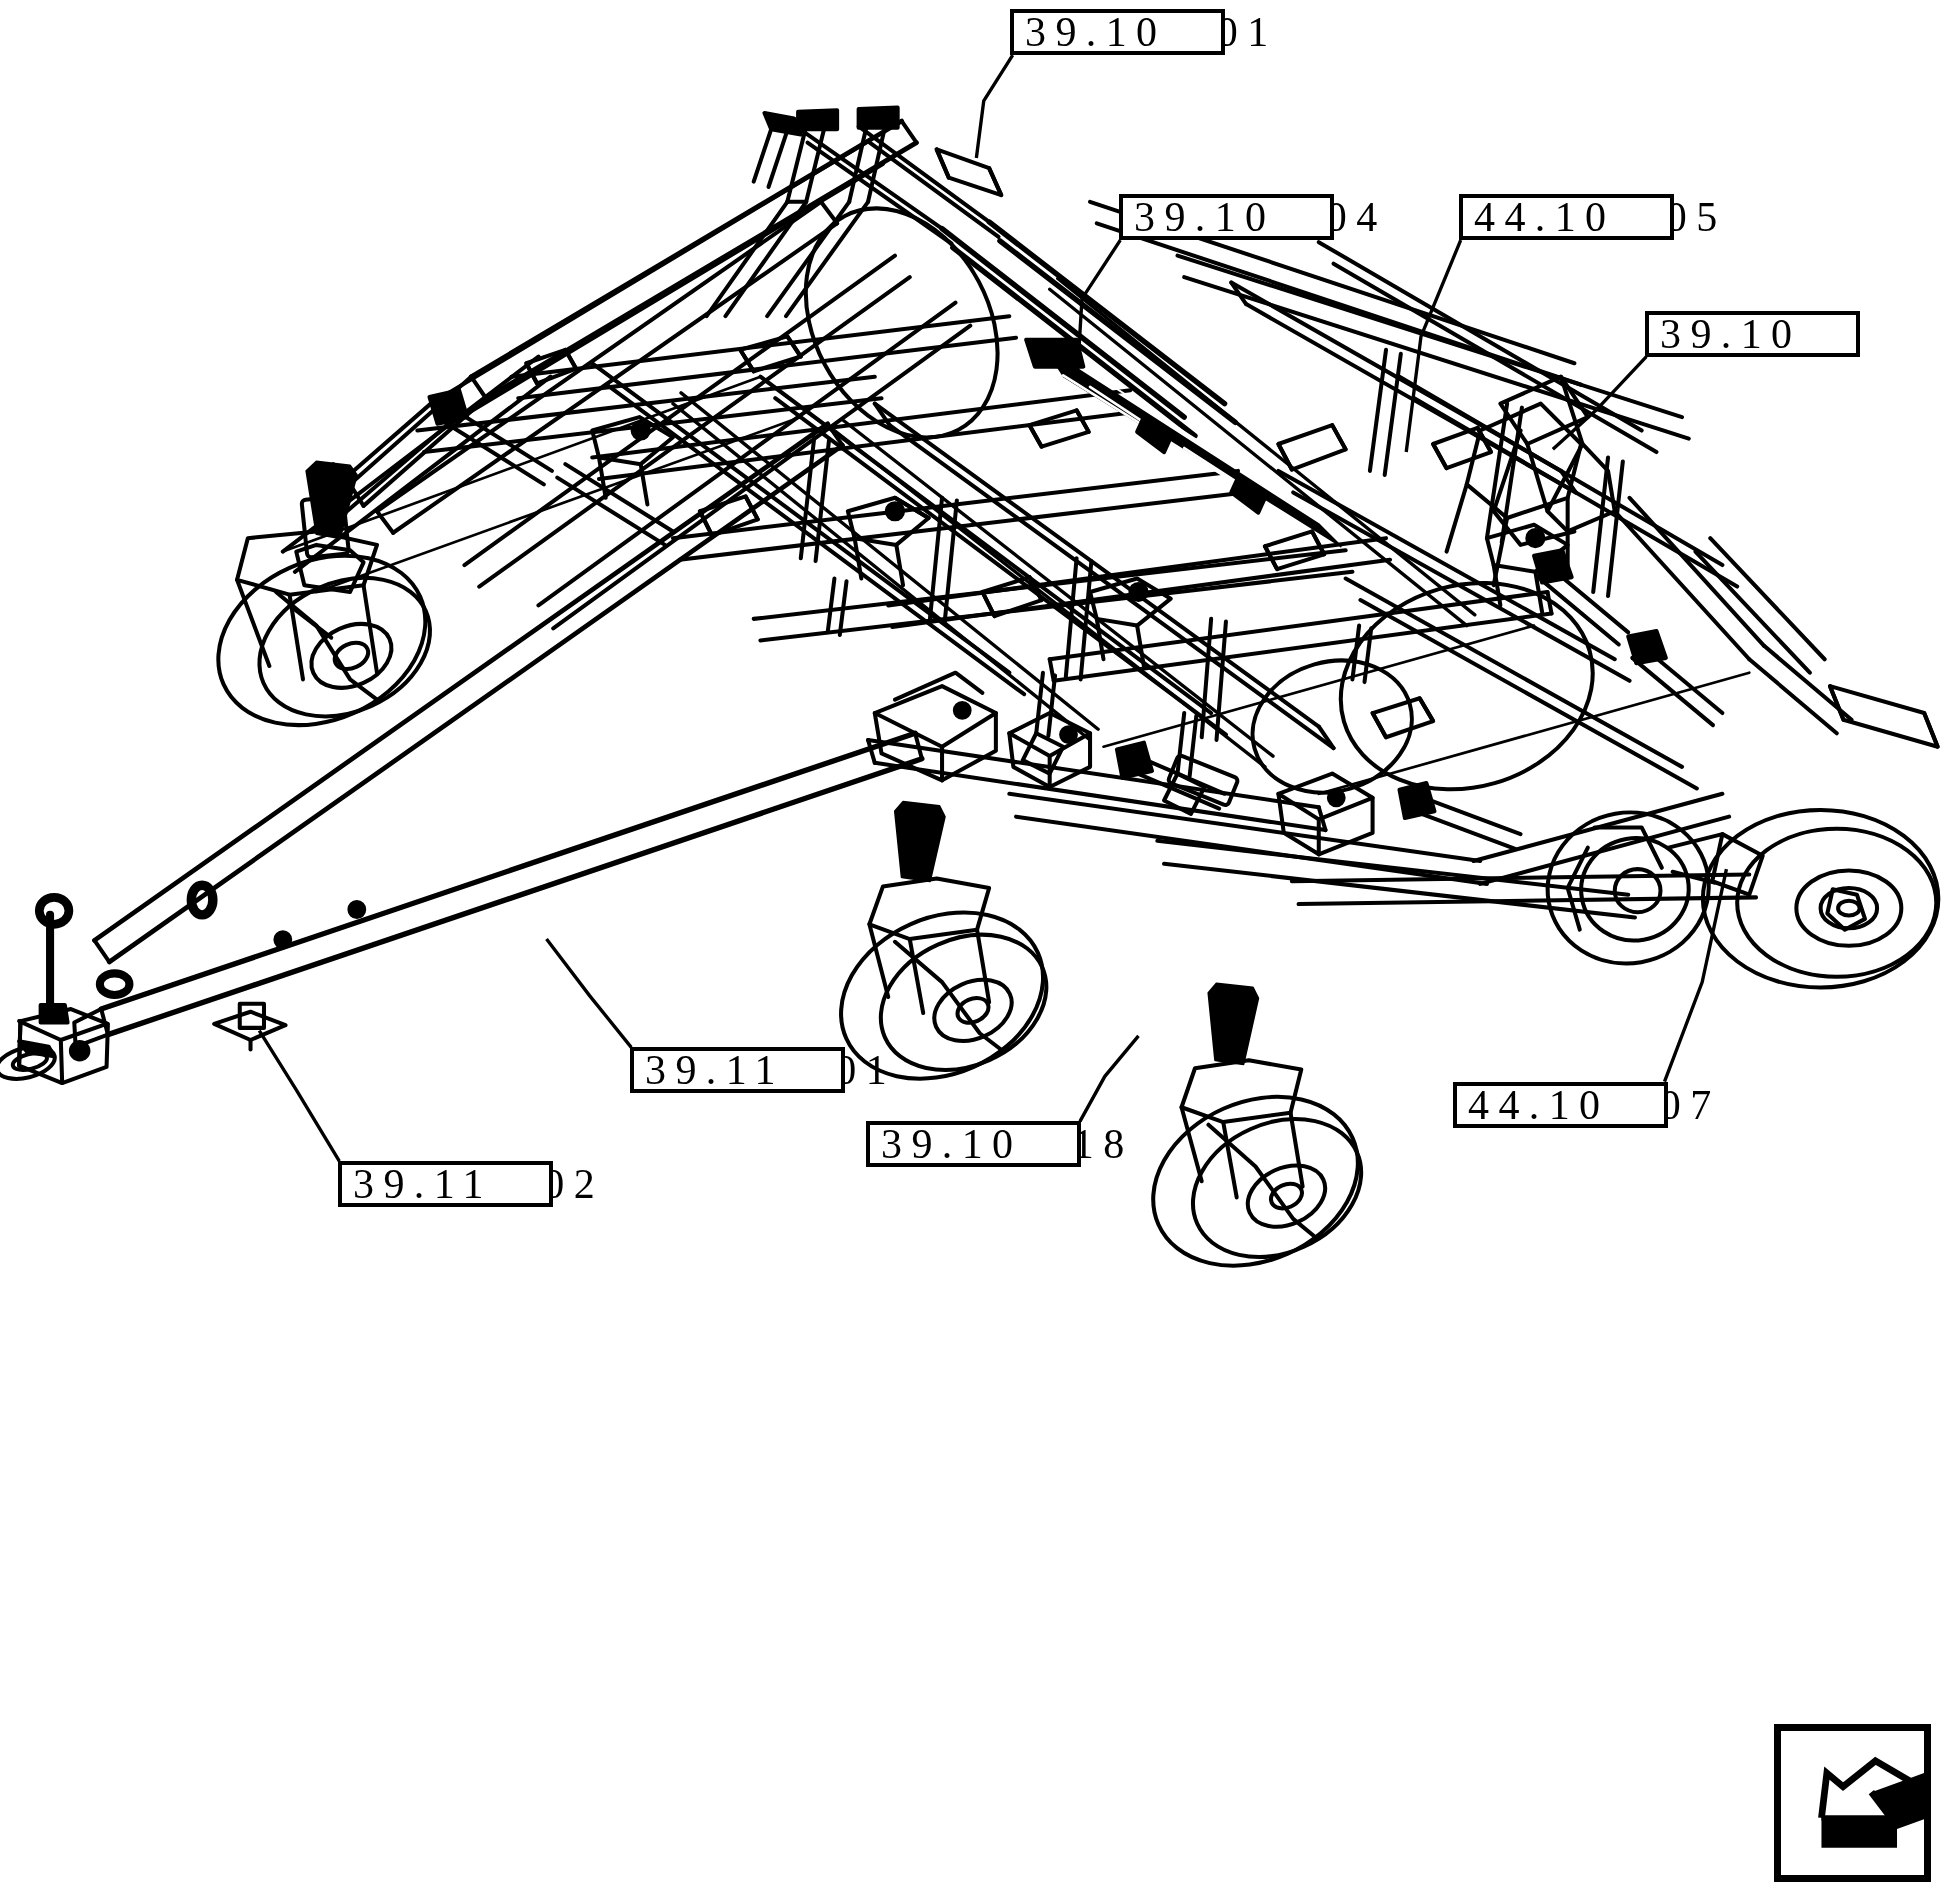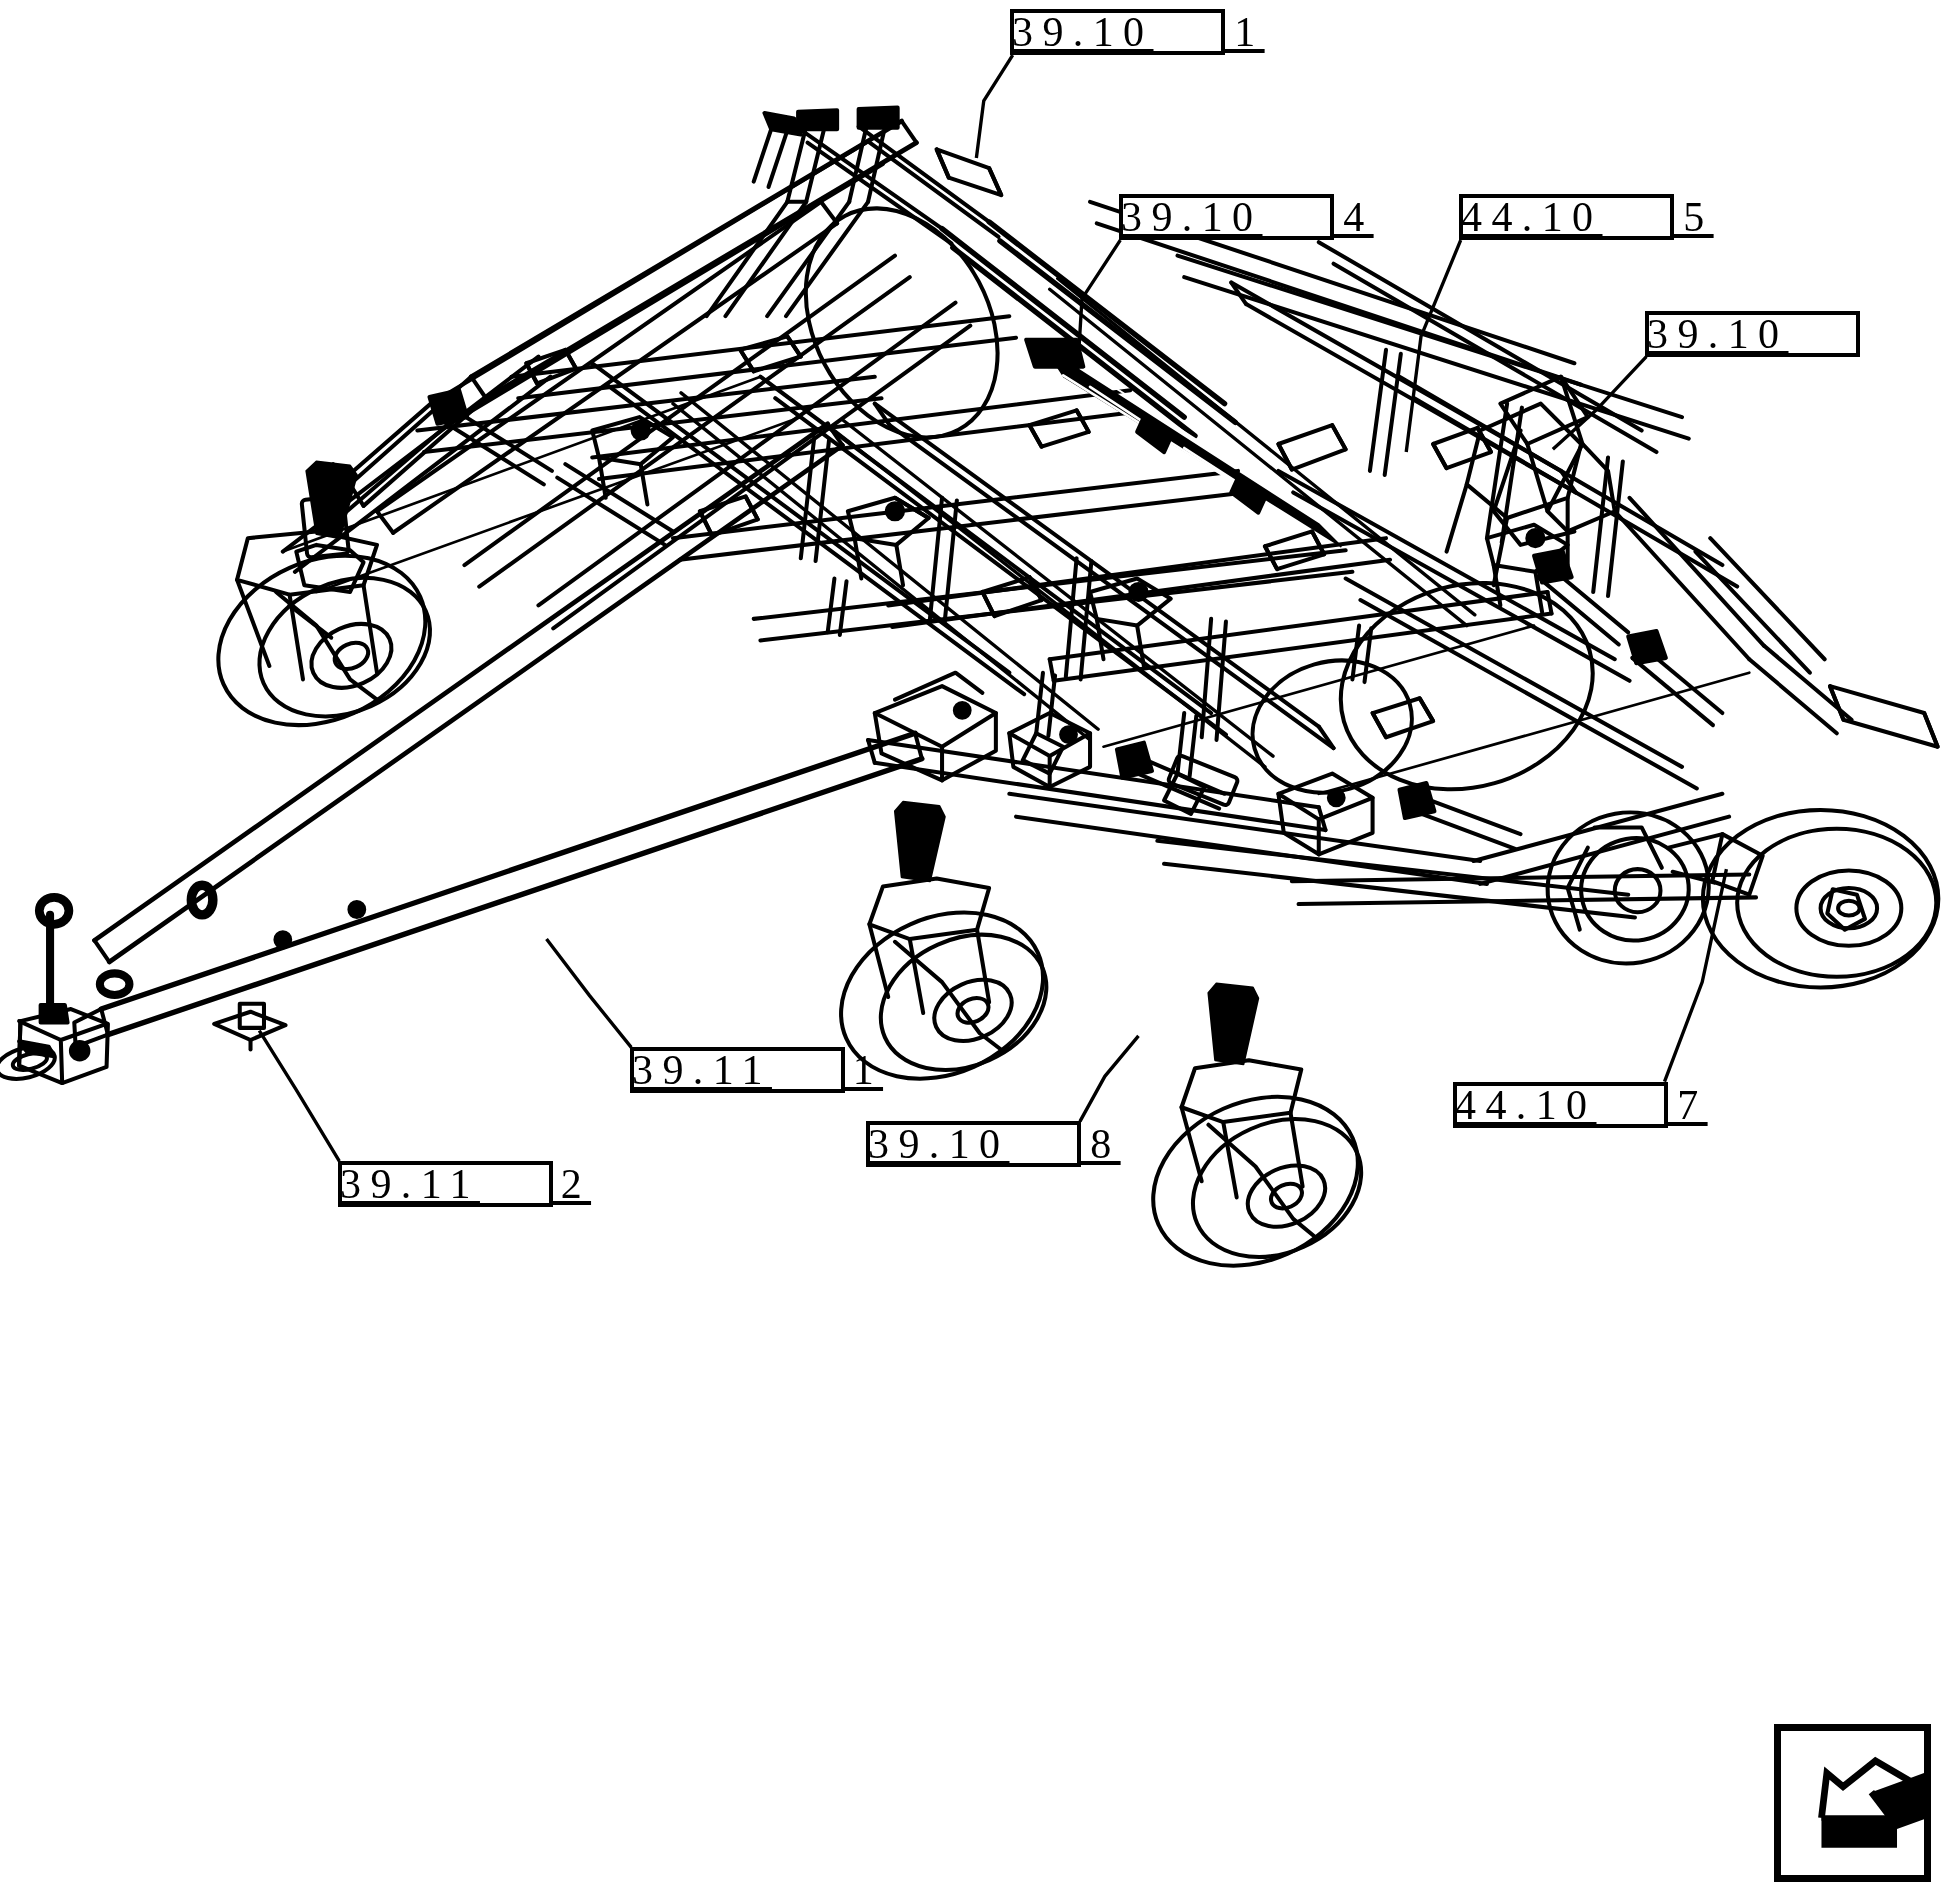--- a/index.html
+++ b/index.html
@@ -40,22 +40,21 @@
     border:4.7px solid #000;
     background:#ffffff;
     box-sizing:border-box;
     z-index:2;
     pointer-events:none;
   }
   .callout .txt{
     position:relative;
     z-index:1;
     display:inline-block;
-    padding:0 2px;
-    text-decoration:underline;
+    padding:0 15px;
   }
   .callout .txt.over{
     z-index:3;
   }
   
   #leaders{
     position:absolute;
     left:0;top:0;
     width:1946px;height:1897px;
     z-index:35;

